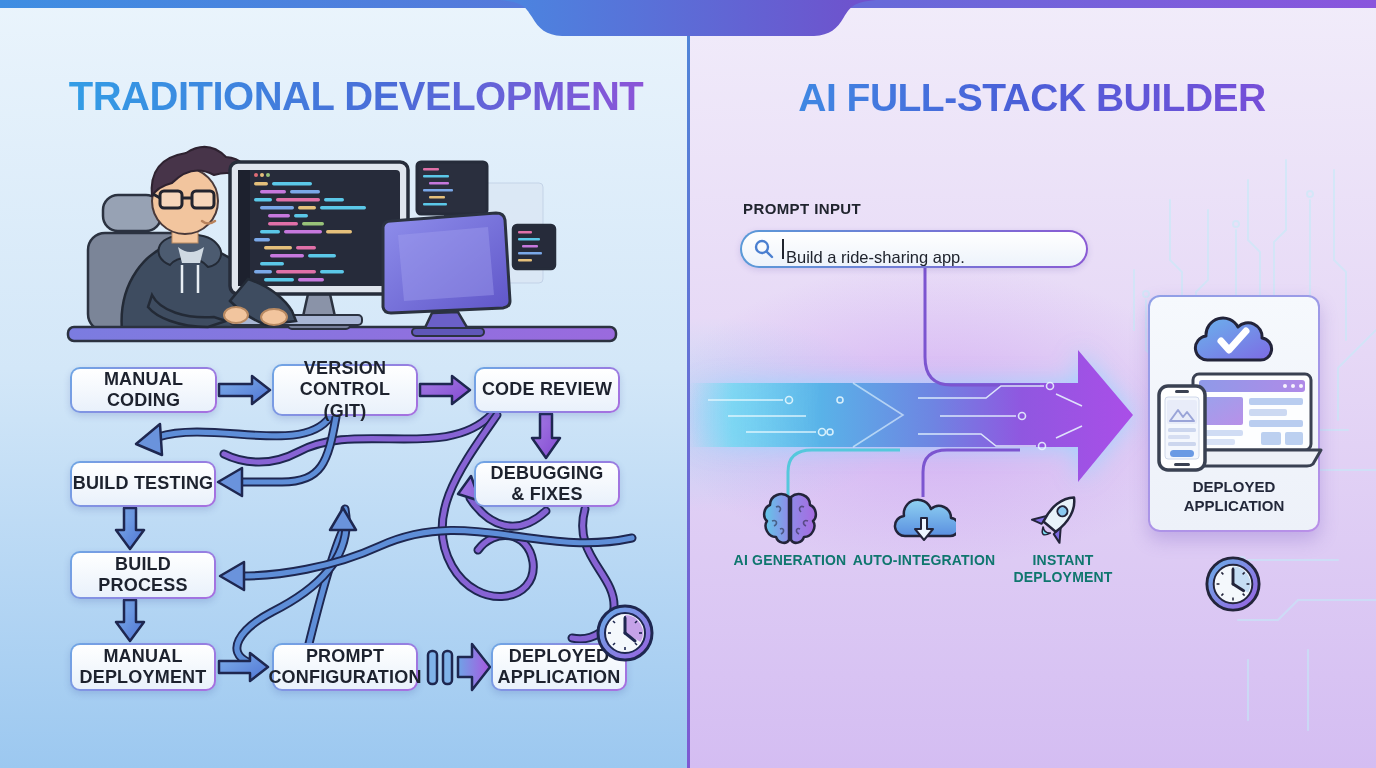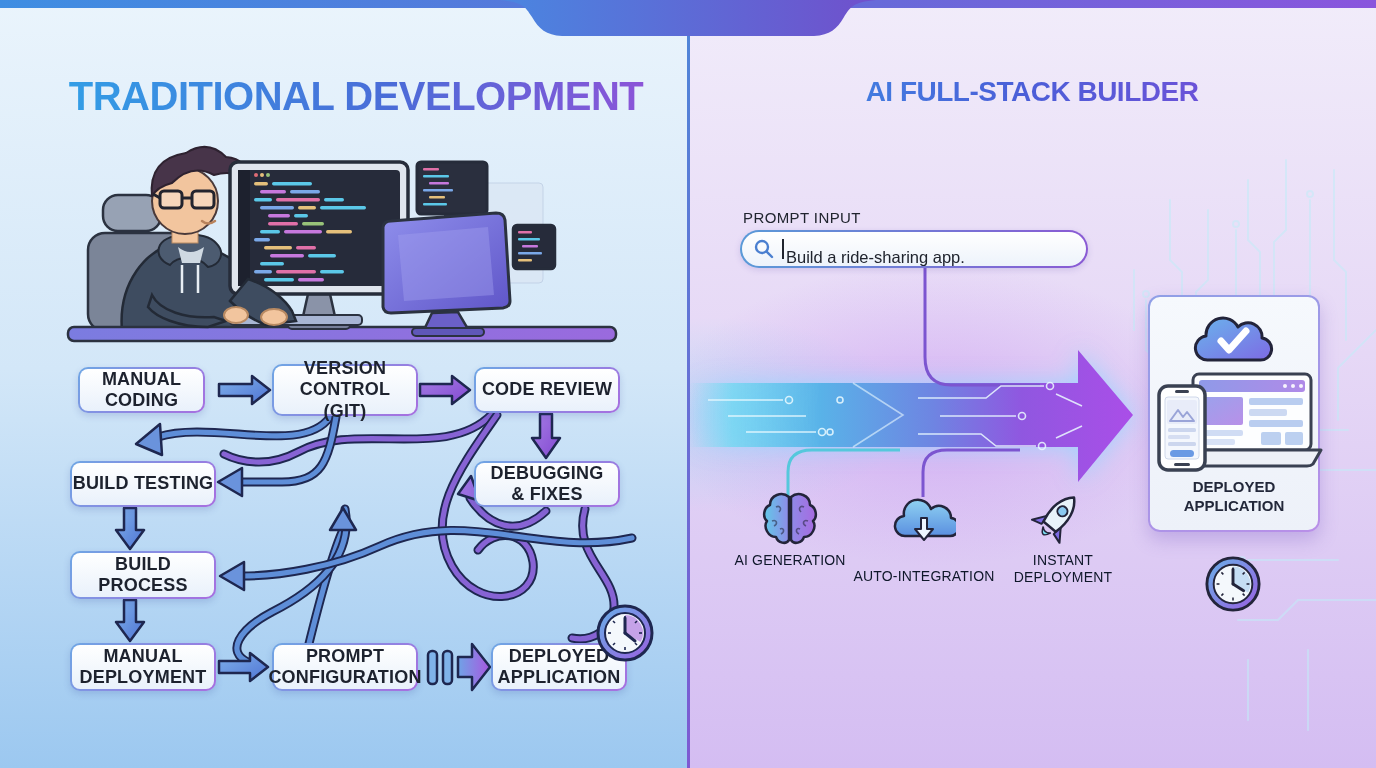--- a/index.html
+++ b/index.html
@@ -24,45 +24,45 @@
     background:linear-gradient(90deg,#3f8ee2,#5f6fd8 55%,#8a55dd);}
   
   .banner{position:absolute;left:500px;top:0;width:376px;height:36px;z-index:8;}
   .banner-text{position:absolute;left:500px;top:7px;width:376px;z-index:9;text-align:center;
     color:#fff;font-size:15px;font-weight:bold;letter-spacing:1.1px;}
   
   .title{position:absolute;font-weight:800;font-size:40px;letter-spacing:-.5px;text-align:center;
     -webkit-background-clip:text;background-clip:text;color:transparent;white-space:nowrap;}
   .title.l{left:0;width:688px;top:74px;
     background-image:linear-gradient(90deg,#2ea6e8 0%,#4a6cd8 55%,#9a4fd8 100%);margin-left:12px;}
-  .title.r{left:688px;width:688px;top:76px;font-size:28px;
+  .title.r{left:688px;width:688px;top:76px;font-size:39px;
     background-image:linear-gradient(90deg,#3a9ce8 0%,#4a5fd8 48%,#8a46d8 100%);}
   
   .fbox{position:absolute;z-index:3;display:flex;align-items:center;justify-content:center;
     text-align:center;font-weight:bold;font-size:18px;line-height:1.18;color:#1d222e;
     letter-spacing:.2px;white-space:pre-line;border:2px solid transparent;border-radius:10px;
     background:linear-gradient(180deg,#ffffff,#e9f1fb) padding-box,
                linear-gradient(135deg,#6ea6e4,#a86ee0) border-box;
     box-shadow:0 3px 7px rgba(60,80,160,.20);}
   svg{display:block;}
   .abs{position:absolute;}
   
-  .prompt-label{position:absolute;left:743px;top:209px;font-size:15px;font-weight:normal;
+  .prompt-label{position:absolute;left:743px;top:200px;font-size:15px;font-weight:bold;
     color:#20242e;letter-spacing:.4px;z-index:4;}
   .prompt-input{position:absolute;left:740px;top:230px;width:348px;height:38px;z-index:4;
     display:flex;align-items:center;border:2px solid transparent;border-radius:19px;
     background:linear-gradient(180deg,#ffffff,#edf3fb) padding-box,
                linear-gradient(90deg,#5a9ad8,#8a5ad4) border-box;
     box-shadow:0 2px 6px rgba(90,70,170,.18);}
   .prompt-input .mag{margin:0 8px 0 12px;flex:0 0 auto;}
   .caret{display:inline-block;width:2px;height:20px;background:#20242e;margin-right:2px;
     vertical-align:middle;}
   .prompt-text{font-size:16.5px;color:#20242e;white-space:nowrap;margin-top:16px;}
-  .feat-label{position:absolute;z-index:4;text-align:center;font-size:14px;font-weight:normal;
-    color:#0f172a;white-space:pre-line;line-height:1.2;letter-spacing:.2px;}
+  .feat-label{position:absolute;z-index:4;text-align:center;font-size:14px;font-weight:bold;
+    color:#0f766e;white-space:pre-line;line-height:1.2;letter-spacing:.2px;}
   .result-card{position:absolute;left:1148px;top:295px;width:172px;height:237px;z-index:4;
     border:2px solid transparent;border-radius:12px;
     background:linear-gradient(180deg,#f6f9fd,#edf1f9) padding-box,
                linear-gradient(150deg,#8f9fe6,#b98fe8) border-box;
     box-shadow:0 8px 18px rgba(110,80,190,.28);}
   .card-label{position:absolute;left:1148px;top:478px;width:172px;z-index:5;text-align:center;
     font-size:15px;font-weight:bold;color:#23283a;white-space:pre-line;line-height:1.25;}
 </style>
 </head>
 <body>
@@ -344,21 +344,21 @@
 
   <div class="topbar"></div>
   <svg class="banner" viewBox="0 0 376 36">
     <path d="M0,0 H376 C352,2 350,8 344,17 C337,29 330,35 314,36 H62 C46,35 39,29 32,17 C26,8 24,2 0,0 Z" fill="url(#bannerG)"></path>
   </svg>
   <div class="divider"></div>
 
   <div class="title l">TRADITIONAL DEVELOPMENT</div>
   <div class="title r">AI FULL-STACK BUILDER</div>
 
-  <div class="fbox" style="left:78px;top:367px;width:127px;height:46px">MANUAL CODING</div>
+  <div class="fbox" style="left:70px;top:367px;width:147px;height:46px">MANUAL CODING</div>
   <div class="fbox" style="left:272px;top:364px;width:146px;height:52px">VERSION CONTROL
 (GIT)</div>
   <div class="fbox" style="left:474px;top:367px;width:146px;height:46px">CODE REVIEW</div>
   <div class="fbox" style="left:70px;top:461px;width:146px;height:46px">BUILD TESTING</div>
   <div class="fbox" style="left:474px;top:461px;width:146px;height:46px">DEBUGGING
 &amp; FIXES</div>
   <div class="fbox" style="left:70px;top:551px;width:146px;height:48px">BUILD
 PROCESS</div>
   <div class="fbox" style="left:70px;top:643px;width:146px;height:48px">MANUAL
 DEPLOYMENT</div>
@@ -415,21 +415,21 @@
     <g transform="rotate(40 30 30)">
       <path d="M22,32 L12,46 L22,43 Z" fill="#7d6ae4" stroke="#23243a" stroke-width="2" stroke-linejoin="round"></path>
       <path d="M38,32 L48,46 L38,43 Z" fill="#7d6ae4" stroke="#23243a" stroke-width="2" stroke-linejoin="round"></path>
       <path d="M30,2 C39,10 42,24 38,40 H22 C18,24 21,10 30,2 Z" fill="#e8f2fa" stroke="#23243a" stroke-width="2.5" stroke-linejoin="round"></path>
       <circle cx="30" cy="20" r="5" fill="#8ac8f0" stroke="#23243a" stroke-width="2"></circle>
       <path d="M25,44 Q30,56 35,44 Q30,49 25,44 Z" fill="#7adcf0" stroke="#23243a" stroke-width="1.5"></path>
     </g>
   </svg>
 
   <div class="feat-label" style="left:708px;top:552px;width:164px">AI GENERATION</div>
-  <div class="feat-label" style="left:842px;top:568px;width:164px">AUTO-INTEGRATION</div>
+  <div class="feat-label" style="left:842px;top:552px;width:164px">AUTO-INTEGRATION</div>
   <div class="feat-label" style="left:988px;top:552px;width:150px">INSTANT
 DEPLOYMENT</div>
 
   <div class="result-card"></div>
   <svg class="abs" style="left:1191px;top:310px;z-index:5" width="84" height="58" viewBox="0 0 84 58">
     <path d="M18,50 a12,12 0 0 1 -3,-24 a17,17 0 0 1 32,-9 a14,14 0 0 1 24,11 a11,11 0 0 1 -3,22 Z" fill="url(#gCloudCk)" stroke="#23243a" stroke-width="3" stroke-linejoin="round"></path>
     <path d="M30,31 l8,9 l17,-19" fill="none" stroke="#ffffff" stroke-width="7" stroke-linecap="round" stroke-linejoin="round"></path>
   </svg>
   <svg class="abs" style="left:1157px;top:372px;z-index:5" width="166" height="100" viewBox="0 0 166 100">
     <g>

